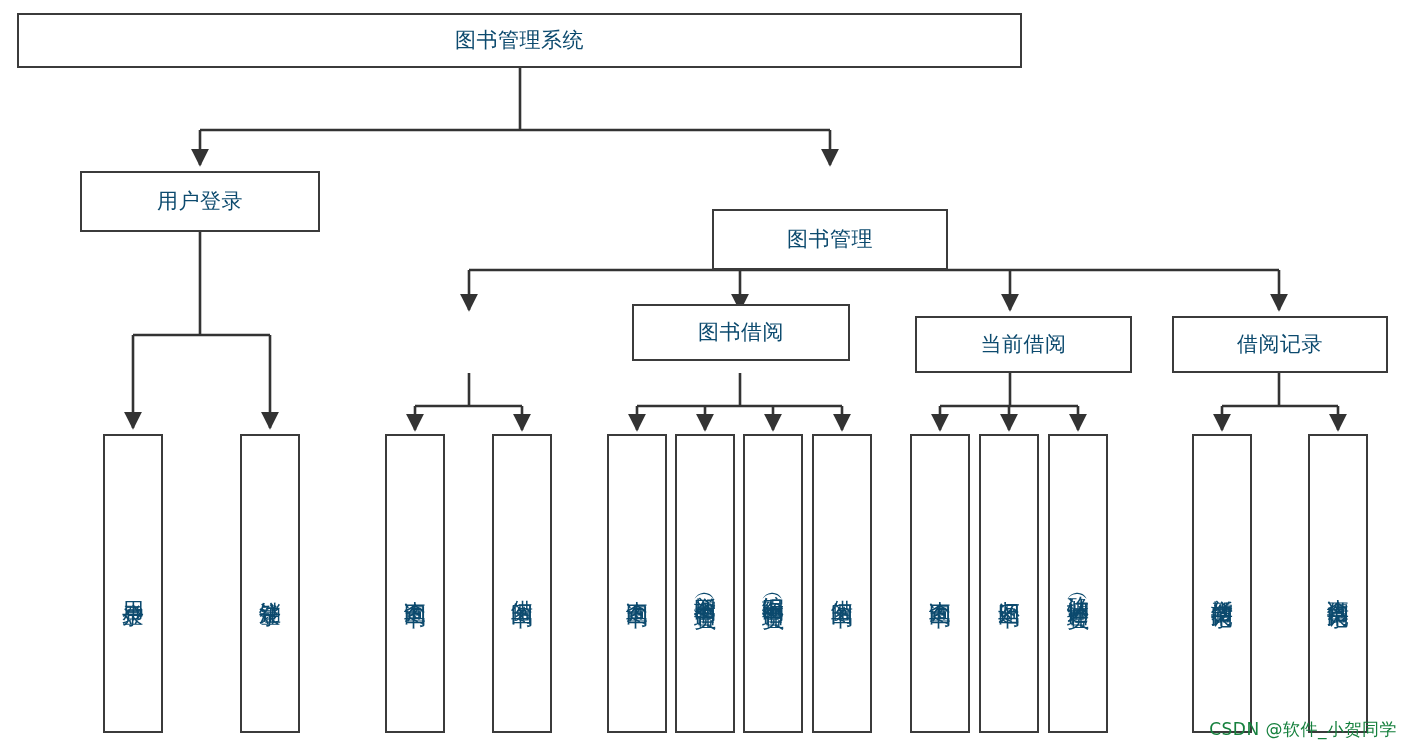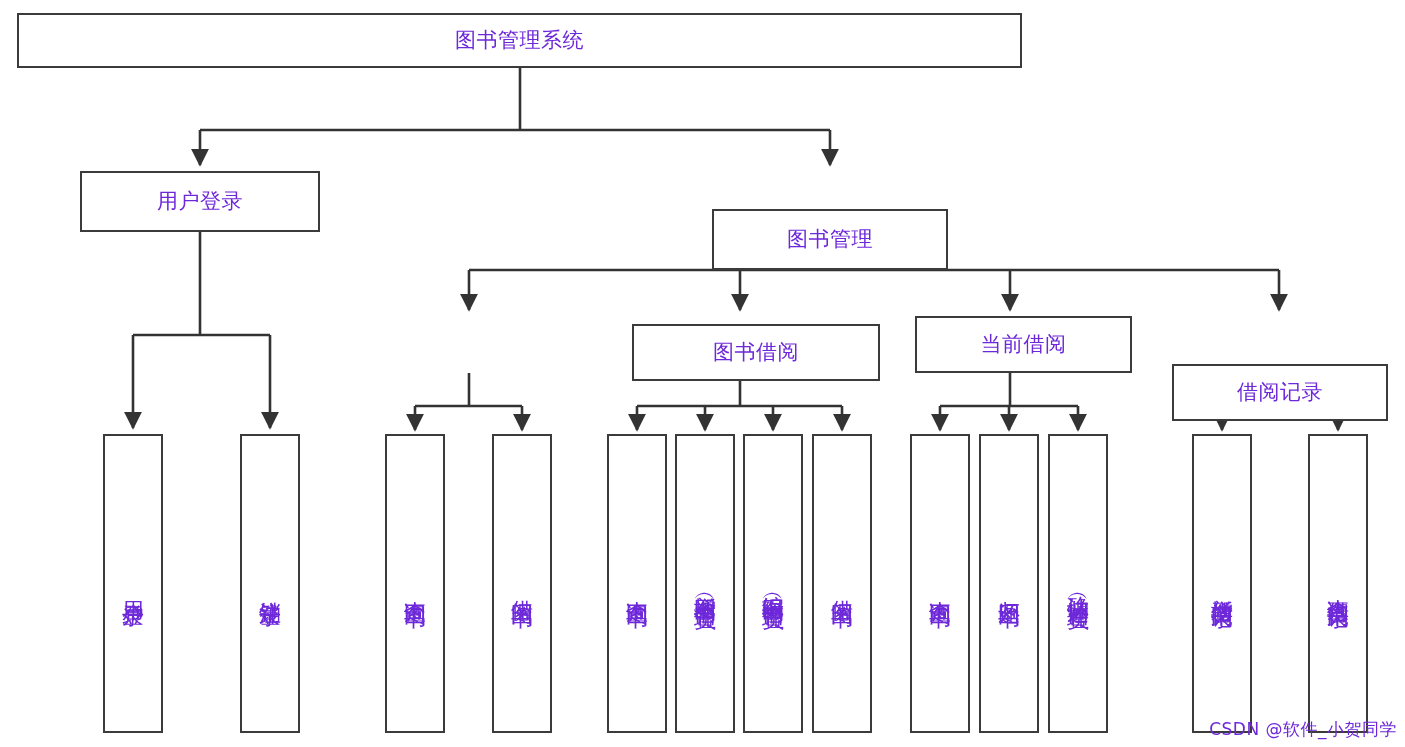--- a/index.html
+++ b/index.html
@@ -29,21 +29,21 @@
   }
   .node {
     position: absolute;
     box-sizing: border-box;
     background: #ffffff;
     border: 2.5px solid #3b3b3b;
     display: flex;
     align-items: center;
     justify-content: center;
     text-align: center;
-    color: #6d28d9;
+    color: #0c4a6e;
   }
   .node .label {
     display: block;
     line-height: 1.28;
     letter-spacing: 0.5px;
   }
   .node.horizontal .label {
     writing-mode: horizontal-tb;
     font-size: 21px;
   }
@@ -60,21 +60,21 @@
     line-height: 1.08;
     max-height: 268px;
   }
   .node.root .label { font-size: 21px; }
 
   .watermark {
     position: absolute;
     right: 8px;
     bottom: 6px;
     font-size: 17px;
-    color: #6d28d9;
+    color: #15803d;
     letter-spacing: 0.5px;
     white-space: nowrap;
     font-family: "DejaVu Sans", "Liberation Sans", sans-serif;
   }
 </style>
 </head>
 <body>
 
 <div id="canvas">
 
@@ -134,29 +134,29 @@
 
   <div class="node horizontal" style="left:80px; top:171px; width:240px; height:61px;">
     <span class="label">用户登录</span>
   </div>
 
   <div class="node horizontal" style="left:712px; top:171px; width:236px; height:61px;margin-top:38px;">
     <span class="label">图书管理</span>
   </div>
 
 
-  <div class="node horizontal" style="left:632px; top:324px; width:248px; height:57px;">
+  <div class="node horizontal" style="left:632px; top:304px; width:218px; height:57px;">
     <span class="label">图书借阅</span>
   </div>
 
   <div class="node horizontal" style="left:903px; top:316px; width:217px; height:57px;margin-left:12px;">
     <span class="label">当前借阅</span>
   </div>
 
-  <div class="node horizontal" style="left:1172px; top:316px; width:216px; height:57px;margin-top:48px;">
+  <div class="node horizontal" style="left:1172px; top:316px; width:216px; height:57px;">
     <span class="label">借阅记录</span>
   </div>
 
   <div class="node vertical" style="left:103px; top:434px; width:60px; height:299px;">
     <span class="label">用户登录</span>
   </div>
 
   <div class="node vertical" style="left:240px; top:434px; width:60px; height:299px;">
     <span class="label">注销登录</span>
   </div>

